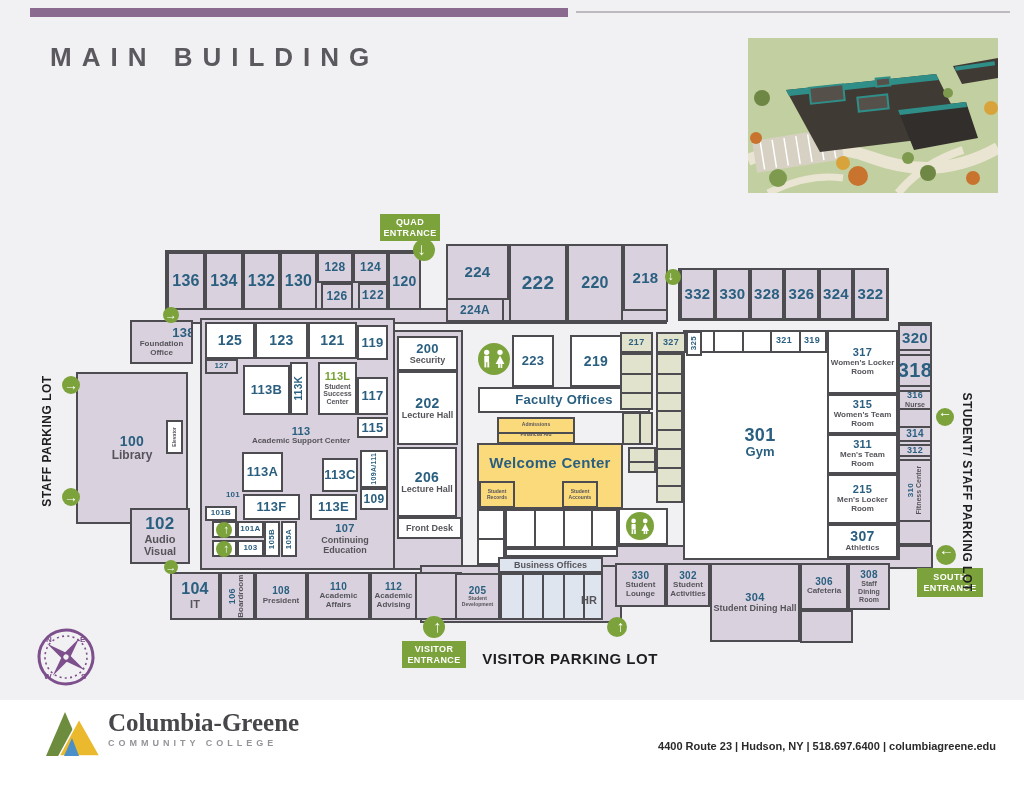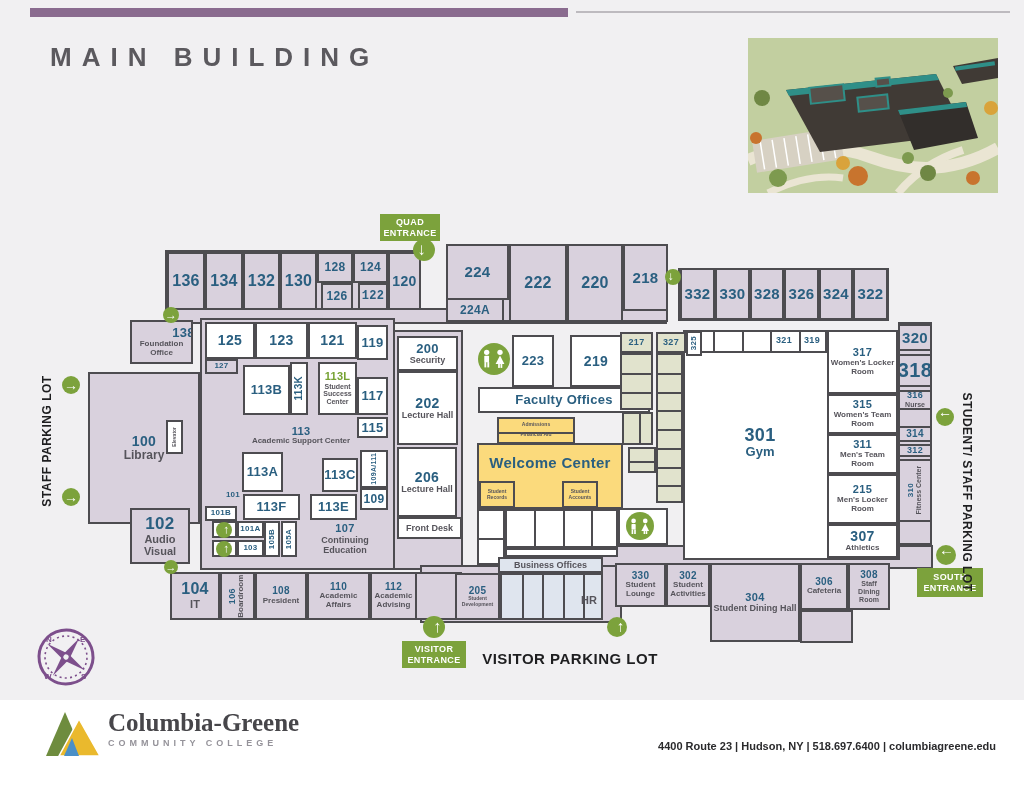--- a/index.html
+++ b/index.html
@@ -151,21 +151,21 @@
           <span class="num" style="font-size: 15px;">224</span>
         </div>
       </div>
       <div class="room p" style="left: 446px; top: 298px; width: 58px; height: 24px;">
         <div class="rl">
           <span class="num" style="font-size: 12px;">224A</span>
         </div>
       </div>
       <div class="room p" style="left: 509px; top: 244px; width: 58px; height: 78px;">
         <div class="rl">
-          <span class="num" style="font-size: 16px;">222</span>
+          <span class="num" style="font-size: 19px;">222</span>
         </div>
       </div>
       <div class="room p" style="left: 567px; top: 244px; width: 56px; height: 78px;">
         <div class="rl">
           <span class="num" style="font-size: 16px;">220</span>
         </div>
       </div>
       <div class="room p" style="left: 623px; top: 244px; width: 45px; height: 67px;">
         <div class="rl">
           <span class="num" style="font-size: 15px;">218</span>
@@ -232,21 +232,21 @@
           <span class="num" style="font-size: 8px;">310</span>
           <span class="sub" style="font-size: 7px;">Fitness Center</span>
         </div>
       </div>
       <div class="room p" style="left: 130px; top: 320px; width: 63px; height: 44px;">
         <div class="rl">
           <span class="num" style="font-size: 13px; margin-left: 44px;">138</span>
           <span class="sub" style="font-size: 8px;">Foundation Office</span>
         </div>
       </div>
-      <div class="room p" style="left: 88px; top: 372px; width: 112px; height: 152px;">
+      <div class="room p" style="left: 76px; top: 372px; width: 112px; height: 152px;">
         <div class="rl">
           <span class="num" style="font-size: 14px;">100</span>
           <span class="sub" style="font-size: 12px;">Library</span>
         </div>
       </div>
       <div class="room p" style="left: 130px; top: 508px; width: 60px; height: 56px;">
         <div class="rl">
           <span class="num" style="font-size: 17px;">102</span>
           <span class="sub" style="font-size: 11px;">Audio Visual</span>
         </div>

